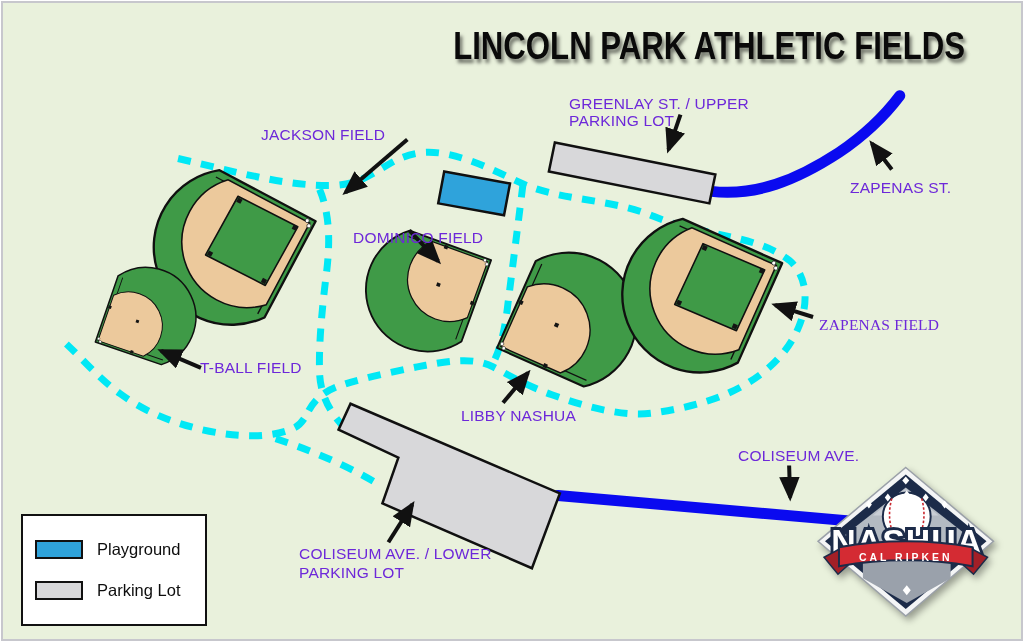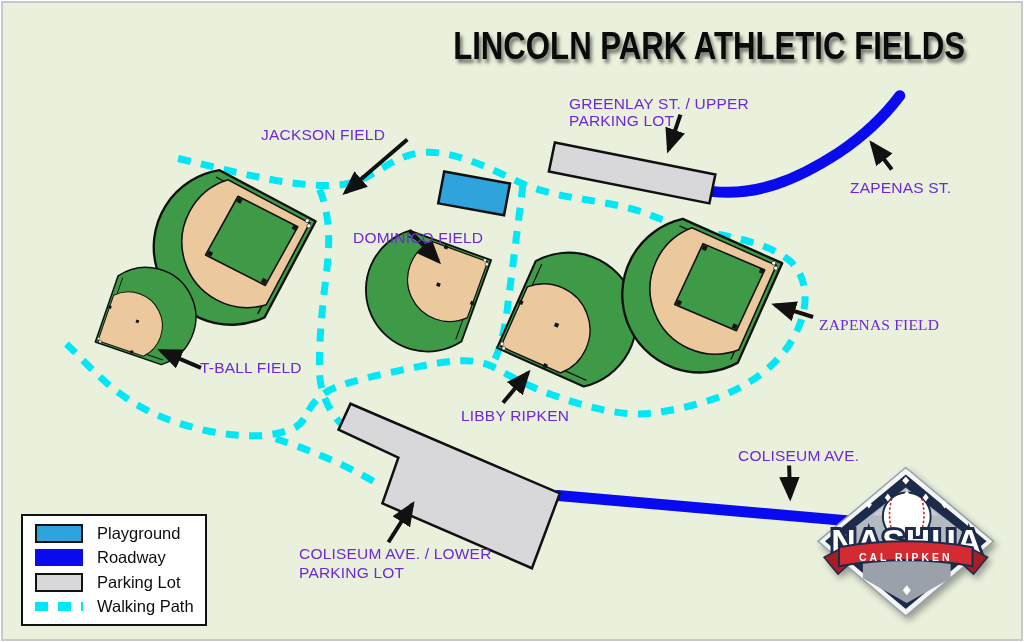--- a/index.html
+++ b/index.html
@@ -134,46 +134,38 @@
     </g>
   </svg>
 
   <div class="title">
     <span>LINCOLN PARK ATHLETIC FIELDS</span>
   </div>
 
   <div class="mlabel" style="left:258px;top:123px;">JACKSON FIELD</div>
   <div class="mlabel" style="left:197px;top:356px;">T-BALL FIELD</div>
   <div class="mlabel" style="left:350px;top:218px;margin-top:8px;">DOMINICO FIELD</div>
-  <div class="mlabel" style="left:458px;top:404px;">LIBBY RIPKEN</div>
+  <div class="mlabel" style="left:458px;top:404px;">LIBBY NASHUA</div>
   <div class="mlabel" style="left:816px;top:313px;font-family:Liberation Serif, serif;">ZAPENAS FIELD</div>
 
   <div class="mlabel" style="left:566px;top:92px;">
     <div>GREENLAY ST. / UPPER</div>
     <div>PARKING LOT</div>
   </div>
   <div class="mlabel" style="left:847px;top:176px;">ZAPENAS ST.</div>
   <div class="mlabel" style="left:296px;top:541px;line-height:19px;">
     <div>COLISEUM AVE. / LOWER</div>
     <div>PARKING LOT</div>
   </div>
   <div class="mlabel" style="left:735px;top:444px;">COLISEUM AVE.</div>
 
   <div class="legend">
     <div class="lrow">
       <span class="sw sw-playground"></span>
       <span class="ltext">Playground</span>
     </div>
     <div class="lrow">
-      <span class="sw sw-roadway"></span>
-      <span class="ltext">Roadway</span>
-    </div>
-    <div class="lrow">
       <span class="sw sw-parking"></span>
       <span class="ltext">Parking Lot</span>
-    </div>
-    <div class="lrow">
-      <span class="sw sw-walking"></span>
-      <span class="ltext">Walking Path</span>
     </div>
   </div>
 
 </div>
 
 </body></html>

